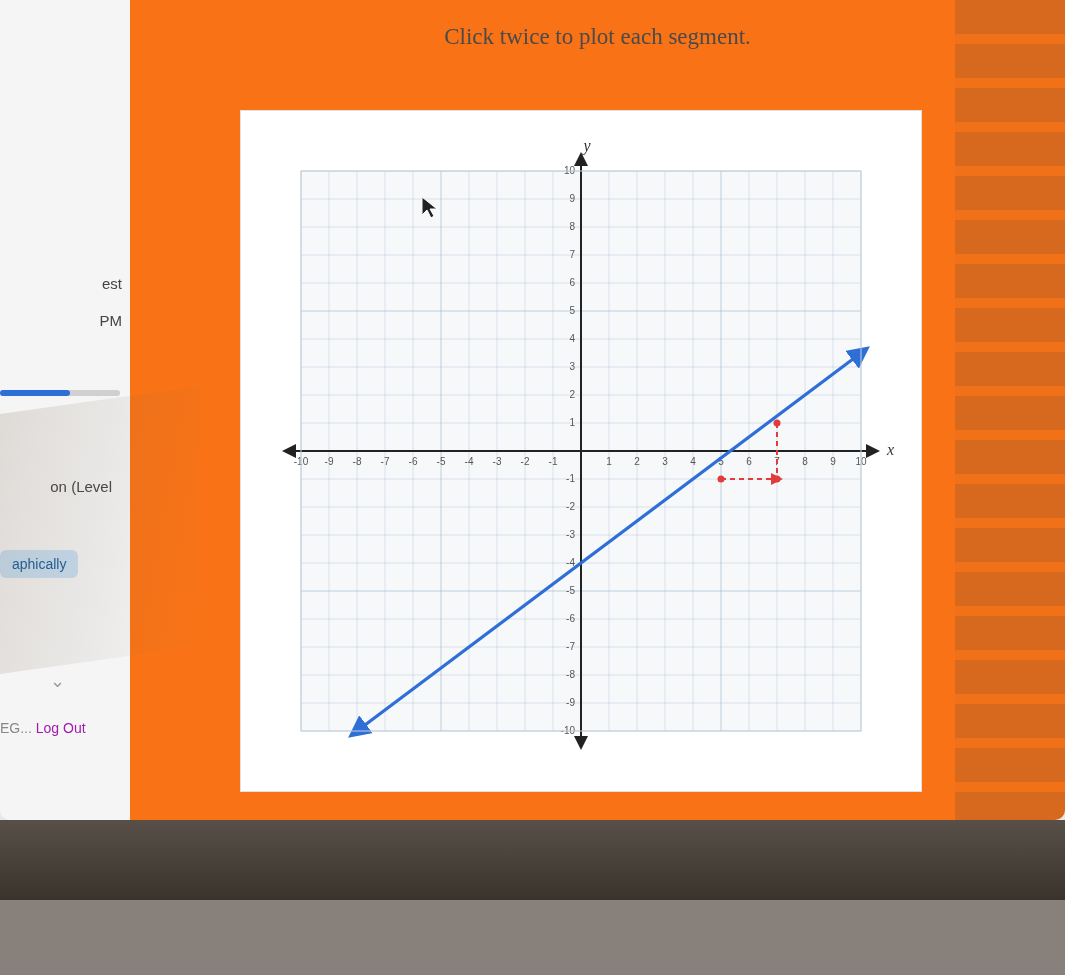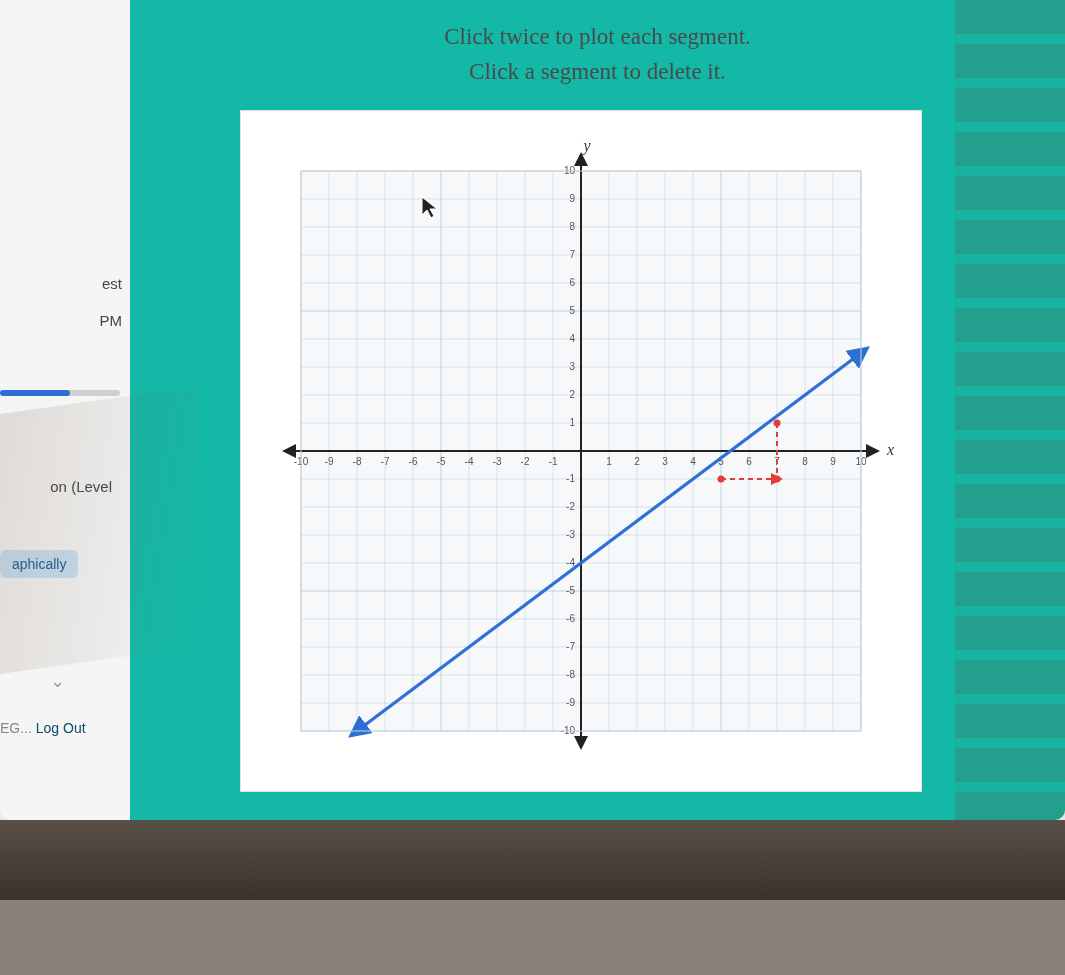--- a/index.html
+++ b/index.html
@@ -8,24 +8,24 @@
   .bezel{position:absolute;left:0;top:900px;width:1065px;height:75px;background:#88807a}
 
   
   .side{position:absolute;left:0;top:0;width:130px;height:820px;color:#444;font-family:Arial,Helvetica,sans-serif;font-size:15px}
   .side .frag{position:absolute;right:8px;text-align:left;white-space:nowrap}
   .side .progress{position:absolute;left:0;top:390px;width:120px;height:6px;background:#d0d0d0;border-radius:3px}
   .side .progress::after{content:"";position:absolute;left:0;top:0;width:70px;height:6px;background:#2e6fd6;border-radius:3px}
   .side .chip{position:absolute;left:0;top:550px;padding:6px 12px;background:#c8dff2;border-radius:6px;color:#1a5a9a;font-size:14px}
   .side .chev{position:absolute;left:50px;top:670px;color:#999;font-size:18px}
   .side .logout{position:absolute;left:0;top:720px;color:#888;font-size:14px}
-  .side .logout .lk{color:#0c4a6e}
+  .side .logout .lk{color:#a21caf}
 
   
-  .main{position:absolute;left:130px;top:0;width:935px;height:820px;background:#14b8a6}
+  .main{position:absolute;left:130px;top:0;width:935px;height:820px;background:#f97316}
   .instr{position:absolute;left:0;top:20px;width:100%;text-align:center;color:#4a4a4a;font-size:23px;line-height:1.5}
   #graph{position:absolute;left:110px;top:110px;width:680px;height:680px;background:#fff;border:1px solid #e0e0e0}
 
   .cursor{position:absolute;left:420px;top:195px;pointer-events:none}
 
   
   .refl{position:absolute;pointer-events:none}
   .refl.r1{left:0;top:400px;width:200px;height:260px;background:linear-gradient(100deg,rgba(120,100,80,.18),rgba(120,100,80,0));transform:skewY(-8deg)}
   .refl.r2{right:0;top:0;width:110px;height:820px;background:repeating-linear-gradient(180deg,rgba(90,70,55,.22) 0 34px,rgba(90,70,55,.05) 34px 44px)}
 </style>
@@ -42,21 +42,20 @@
     <div class="chip">aphically</div>
     <div class="chev">⌄</div>
     <div class="logout">
       <span>EG... </span><span class="lk">Log Out</span>
     </div>
   </div>
 
   <div class="main">
     <div class="instr">
       <div>Click twice to plot each segment.</div>
-      <div>Click a segment to delete it.</div>
     </div>
     <svg id="graph" viewBox="0 0 680 680">
         <rect x="60" y="60" width="560" height="560" fill="#f6f8fa"></rect>
         <line x1="60" y1="60" x2="60" y2="620" stroke="#9fb7c9" stroke-width="0.9" opacity="0.7"></line>
         <line x1="88" y1="60" x2="88" y2="620" stroke="#9fb7c9" stroke-width="0.5" opacity="0.7"></line>
         <line x1="116" y1="60" x2="116" y2="620" stroke="#9fb7c9" stroke-width="0.5" opacity="0.7"></line>
         <line x1="144" y1="60" x2="144" y2="620" stroke="#9fb7c9" stroke-width="0.5" opacity="0.7"></line>
         <line x1="172" y1="60" x2="172" y2="620" stroke="#9fb7c9" stroke-width="0.5" opacity="0.7"></line>
         <line x1="200" y1="60" x2="200" y2="620" stroke="#9fb7c9" stroke-width="0.9" opacity="0.7"></line>
         <line x1="228" y1="60" x2="228" y2="620" stroke="#9fb7c9" stroke-width="0.5" opacity="0.7"></line>

